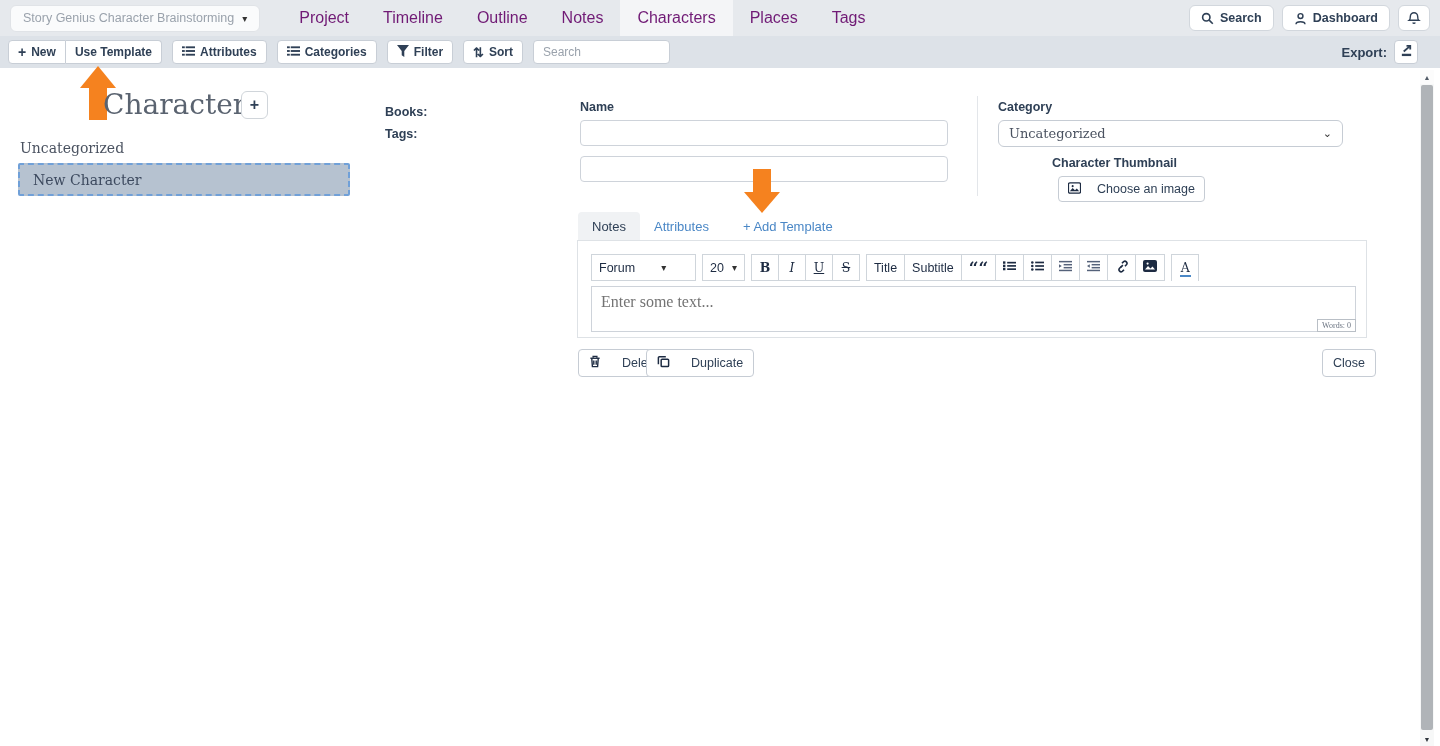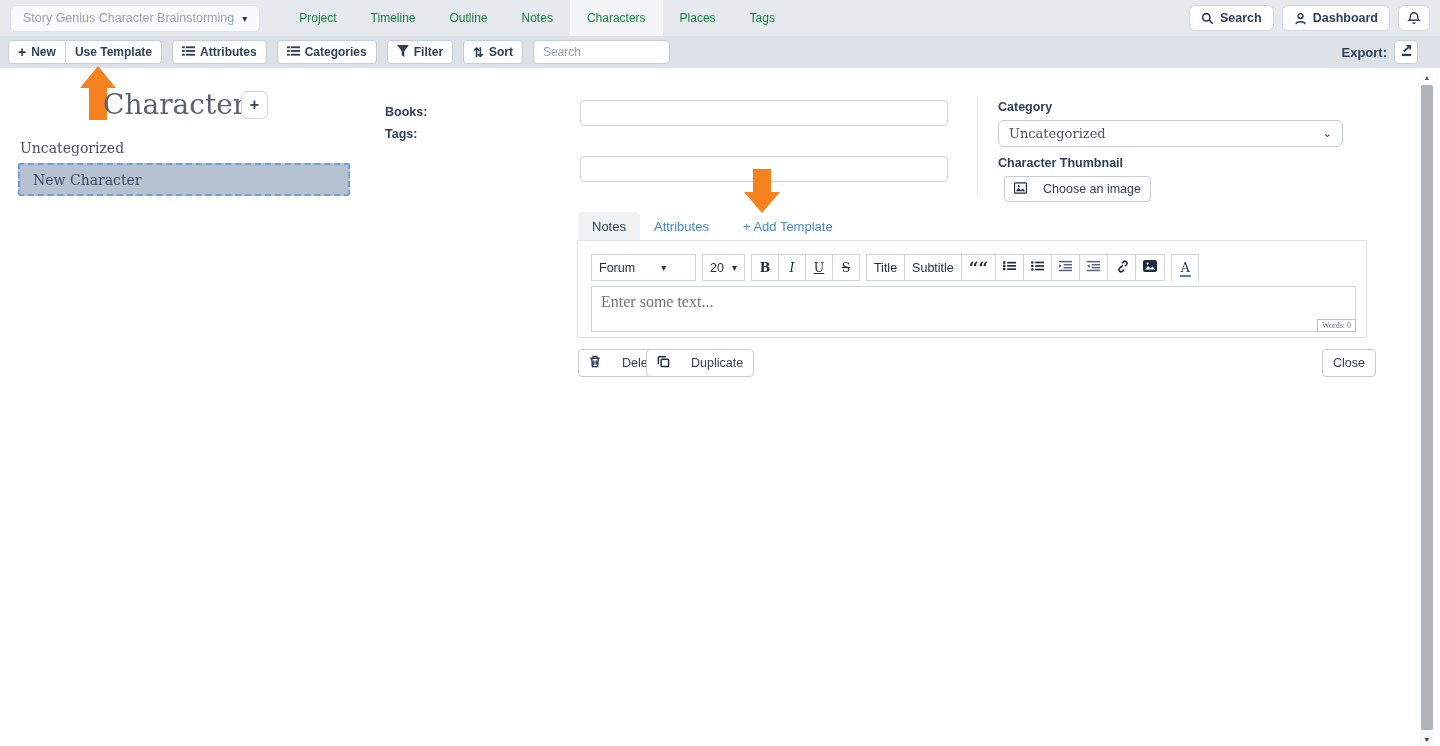--- a/index.html
+++ b/index.html
@@ -6,22 +6,22 @@
   html,body { width:1440px; height:746px; overflow:hidden; background:#fff;
     font-family:"Liberation Sans", sans-serif; }
 
   
   .topbar { position:absolute; left:0; top:0; width:1440px; height:36px;
     background:#e6e9ed; display:flex; align-items:center; }
   .project-btn { margin-left:10px; height:27px; background:#fafbfc;
     border:1px solid #e0e3e7; border-radius:6px; display:flex; align-items:center;
     padding:0 12px; color:#9aa2ac; font-size:12.5px; gap:8px; cursor:pointer; }
   .nav { display:flex; align-items:stretch; height:36px; margin-left:22px; }
-  .nav-item { display:flex; align-items:center; padding:12px 17px; font-size:12px;
-    color:#15803d; cursor:pointer; }
+  .nav-item { display:flex; align-items:center; padding:12px 17px; font-size:16px;
+    color:#701a75; cursor:pointer; }
   .nav-item.active { background:#f4f5f7; }
   .topbar-right { margin-left:auto; display:flex; align-items:center; gap:8px;
     margin-right:10px; }
   .tb-btn { height:26px; background:#fff; border:1px solid #d2d7dd; border-radius:6px;
     display:flex; align-items:center; gap:6px; padding:0 11px; font-size:12.5px;
     color:#2f4056; font-weight:bold; cursor:pointer; }
   .tb-btn svg { display:block; }
 
   
   .toolbar { position:absolute; left:0; top:36px; width:1440px; height:32px;
@@ -244,35 +244,36 @@
 </div>
 <div class="side-title">Characters</div>
 <div class="side-add">+</div>
 <div class="side-group">Uncategorized</div>
 <div class="char-item">New Character</div>
 
 <div class="meta-label" style="left:385px; top:105px;">Books:</div>
 <div class="meta-label" style="left:385px; top:127px;">Tags:</div>
 
 <div class="field-col" style="left:580px; top:100px; width:368px;">
+  <div class="field-label">Name</div>
   <input class="text-input" style="">
 </div>
 <div class="field-col" style="left:580px; top:156px; width:368px;">
   <input class="text-input" style="">
 </div>
 <div class="v-divider"></div>
 
 <div class="field-col" style="left:998px; top:100px;">
   <div class="field-label">Category</div>
   <div class="select-box">
     <span>Uncategorized</span>
     <span class="chev">⌄</span>
   </div>
 </div>
-<div class="field-col" style="left:998px; top:156px;">
+<div class="field-col" style="left:1052px; top:156px;">
   <div class="field-label">Character Thumbnail</div>
   <div class="choose-btn" style="margin-left:6px;">
     <span><svg width="13" height="12" viewBox="0 0 14 12" fill="#1d2b42">
           <rect x="0.5" y="0.5" width="13" height="11" rx="1.5" fill="none" stroke="#1d2b42" stroke-width="1.4"></rect>
           <path d="M2 9.5 l3-3.5 2.5 2.5 2-2 2.5 3z"></path>
           <circle cx="5" cy="4" r="1.1"></circle>
         </svg></span>
     <span>Choose an image</span>
   </div>
 </div>

